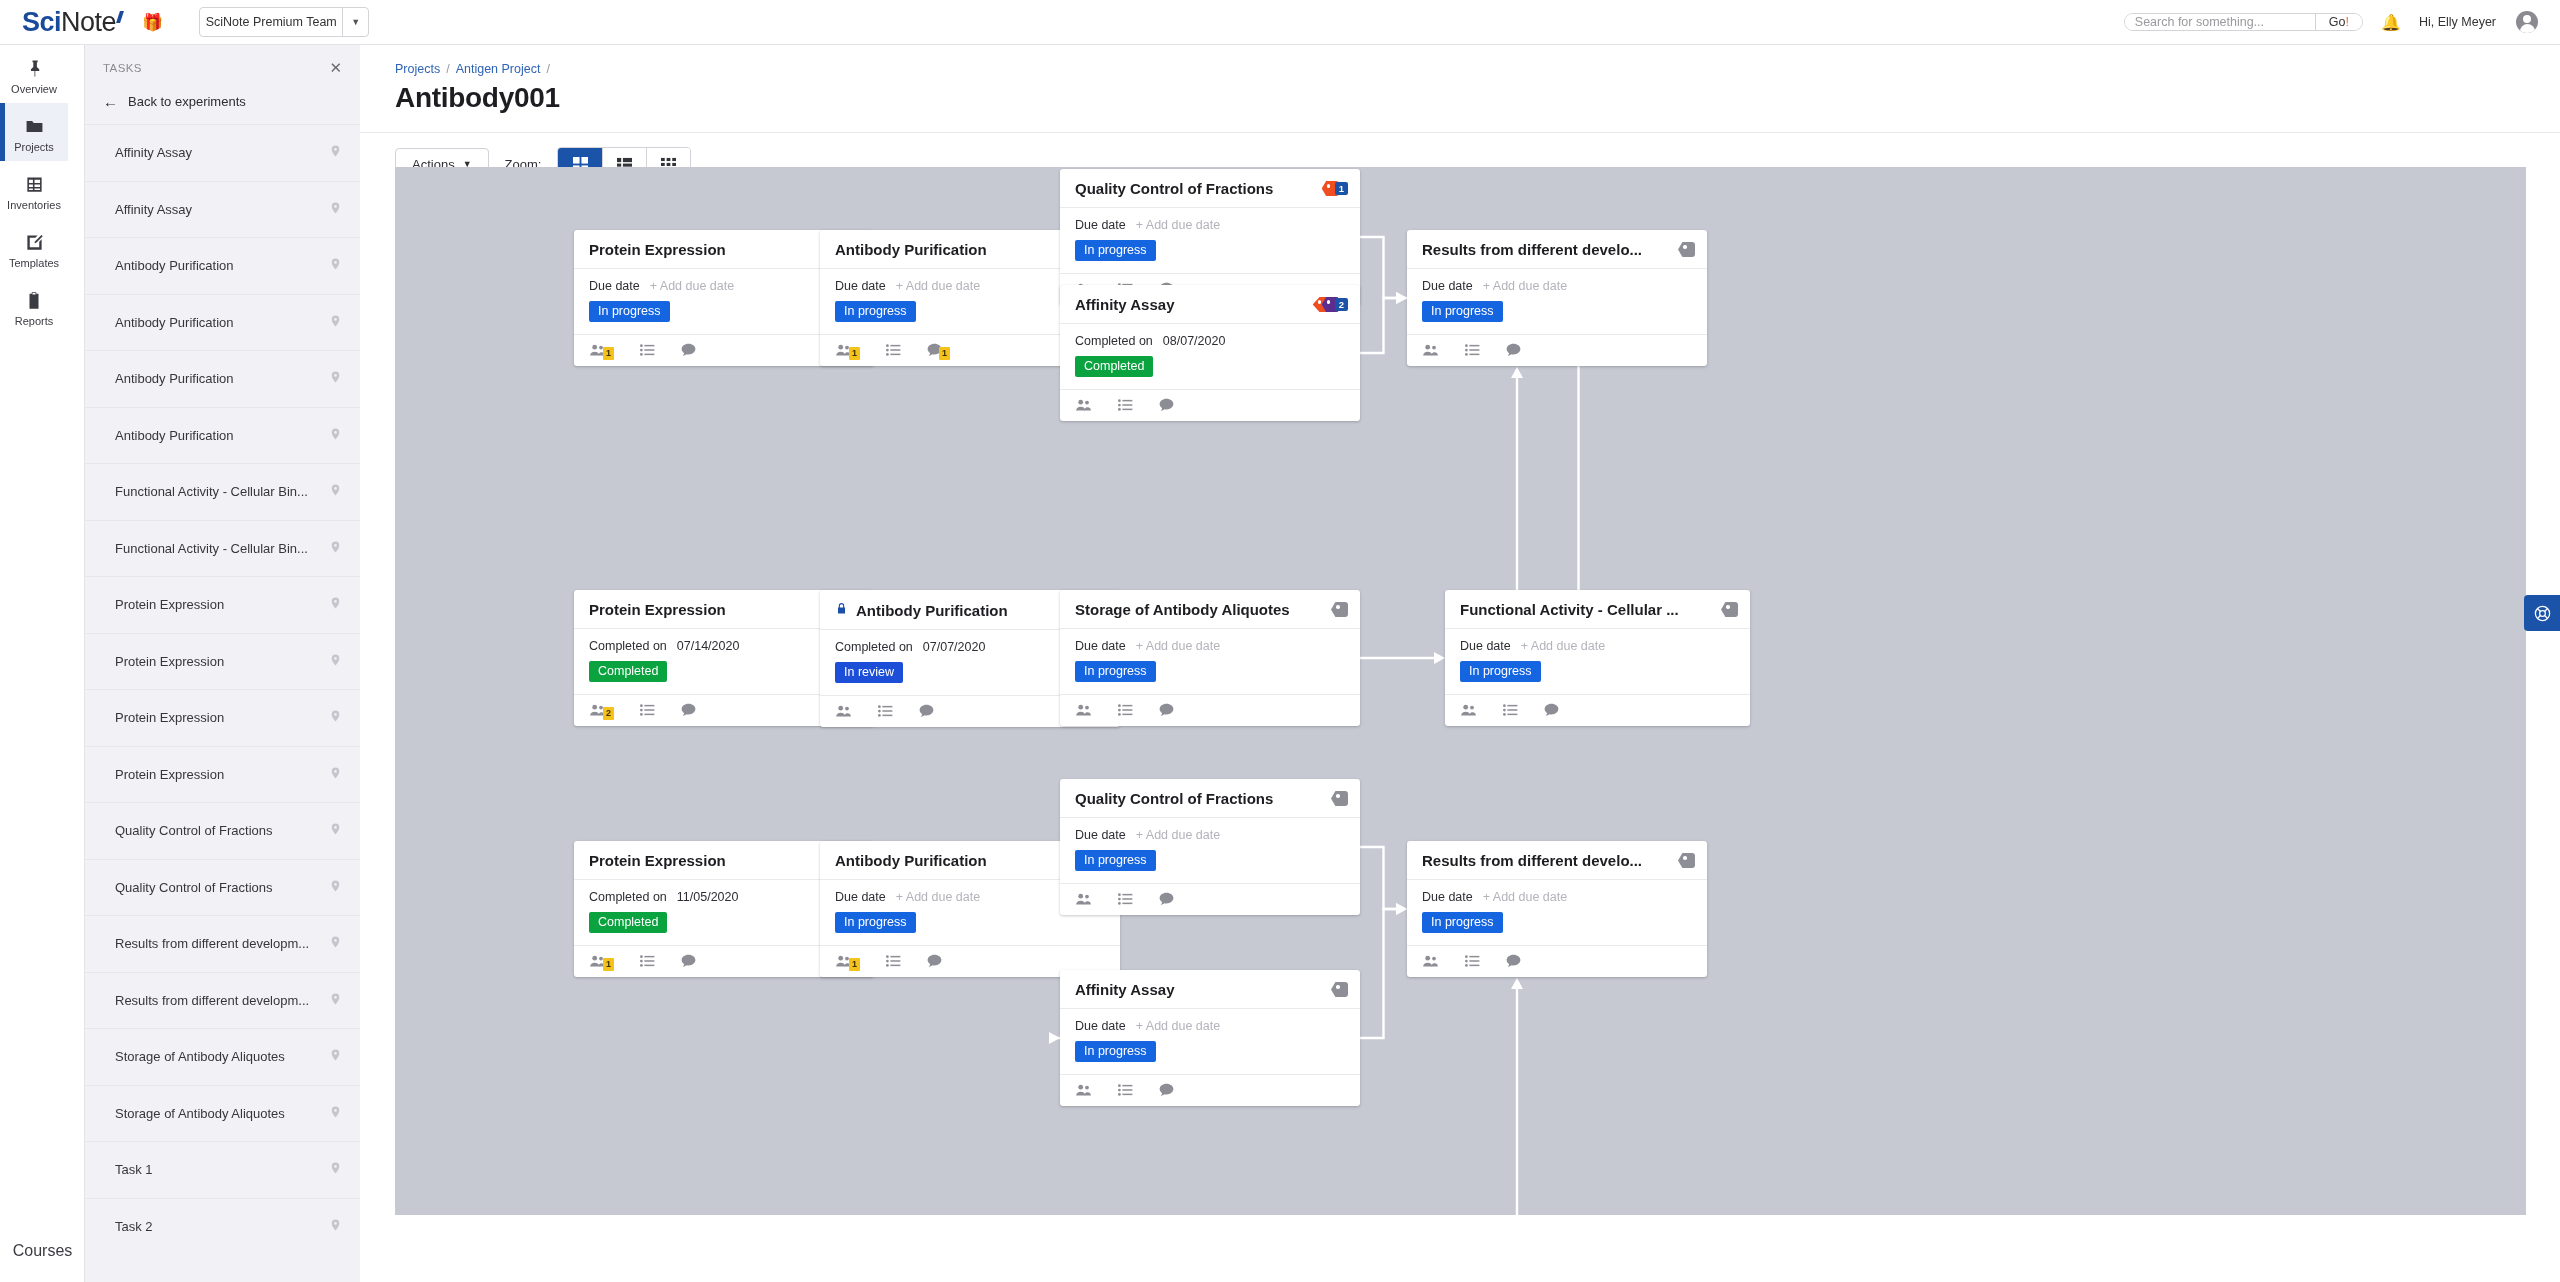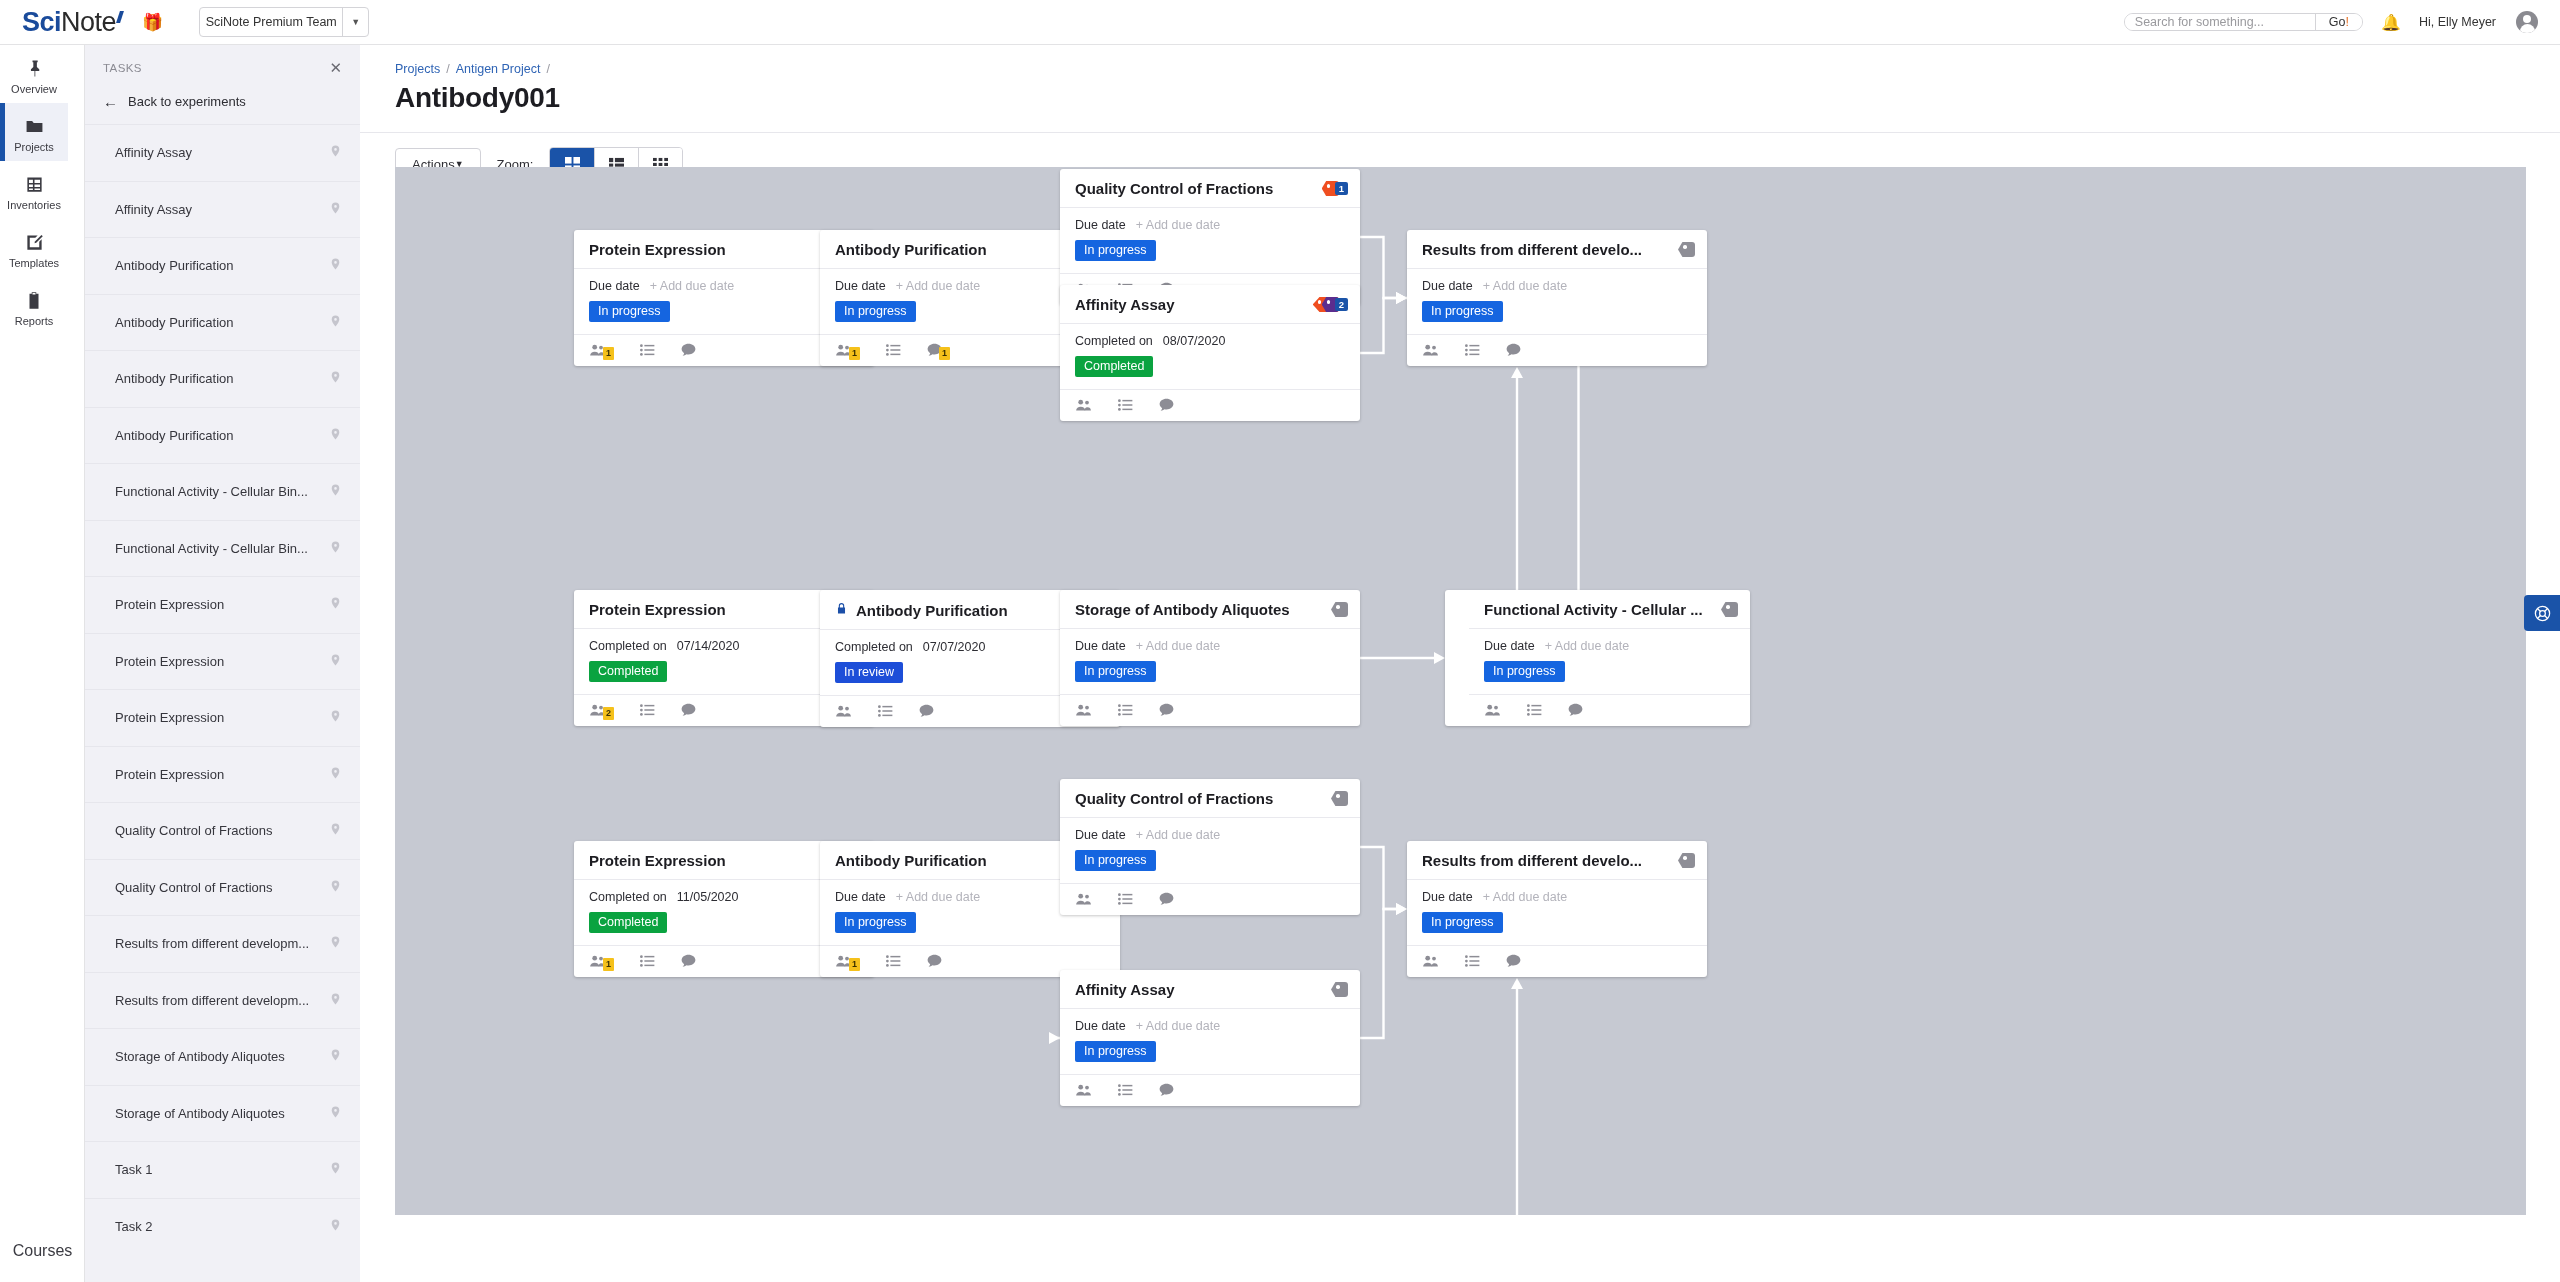--- a/index.html
+++ b/index.html
@@ -124,21 +124,21 @@
   .crumbs a { color: #2f64b5; text-decoration: none; cursor: pointer; }
   .crumbs .sep { margin: 0 6px; color: #9a9aa2; }
   .page-title {
     padding: 6px 0 0 35px; font-size: 28px; font-weight: bold; color: #1d1d22; letter-spacing: -.3px;
   }
   .toolbar-wrap { margin-top: 18px; border-top: 1px solid #e7e7ec; }
   .toolbar { display: flex; align-items: center; gap: 16px; padding: 14px 0 12px 35px; }
   .actions-btn {
     height: 32px; padding: 0 16px; border: 1px solid #d2d2d8; border-radius: 4px;
     background: #fff; font-size: 13px; color: #2d2d33; cursor: pointer;
-    display: flex; align-items: center; gap: 0; font-family: "Liberation Sans", sans-serif;
+    display: flex; align-items: center; gap: 8px; font-family: "Liberation Sans", sans-serif;
   }
   .actions-btn .caret { font-size: 9px; }
   .zoom-label { font-size: 13px; color: #2d2d33; }
   .zoom-group { display: flex; border: 1px solid #d2d2d8; border-radius: 4px; overflow: hidden; }
   .zoom-btn {
     width: 44px; height: 32px; background: #fff; border: 0; border-left: 1px solid #d2d2d8;
     display: flex; align-items: center; justify-content: center; cursor: pointer; color: #33333a;
   }
   .zoom-btn:first-child { border-left: 0; }
   .zoom-btn.active { background: #1a53a8; color: #fff; }
@@ -148,21 +148,21 @@
     position: absolute; left: 35px; right: 34px; top: 122px; bottom: 67px;
     background: #c6c9d2; overflow: hidden;
   }
   .edges { position: absolute; inset: 0; width: 100%; height: 100%; }
 
   .card {
     position: absolute; width: 300px; background: #fff;
     border-radius: 3px; box-shadow: 0 1px 3px rgba(0,0,0,.22);
     font-size: 13px; z-index: 5;
   }
-  .card.wide { width: 305px; padding-left: 24px; }
+  .card.wide { width: 305px; }
   .card-head {
     display: flex; align-items: center; gap: 8px;
     padding: 11px 12px 10px 15px; border-bottom: 1px solid #e9e9ee;
   }
   .lock-icon { color: #1b4fa8; font-size: 14px; flex: 0 0 auto; }
   .card-title {
     flex: 1; font-size: 15px; font-weight: bold; color: #1d1d22;
     white-space: nowrap; overflow: hidden; text-overflow: ellipsis;
   }
   .tag-wrap { position: relative; flex: 0 0 auto; display: flex; align-items: center; }

